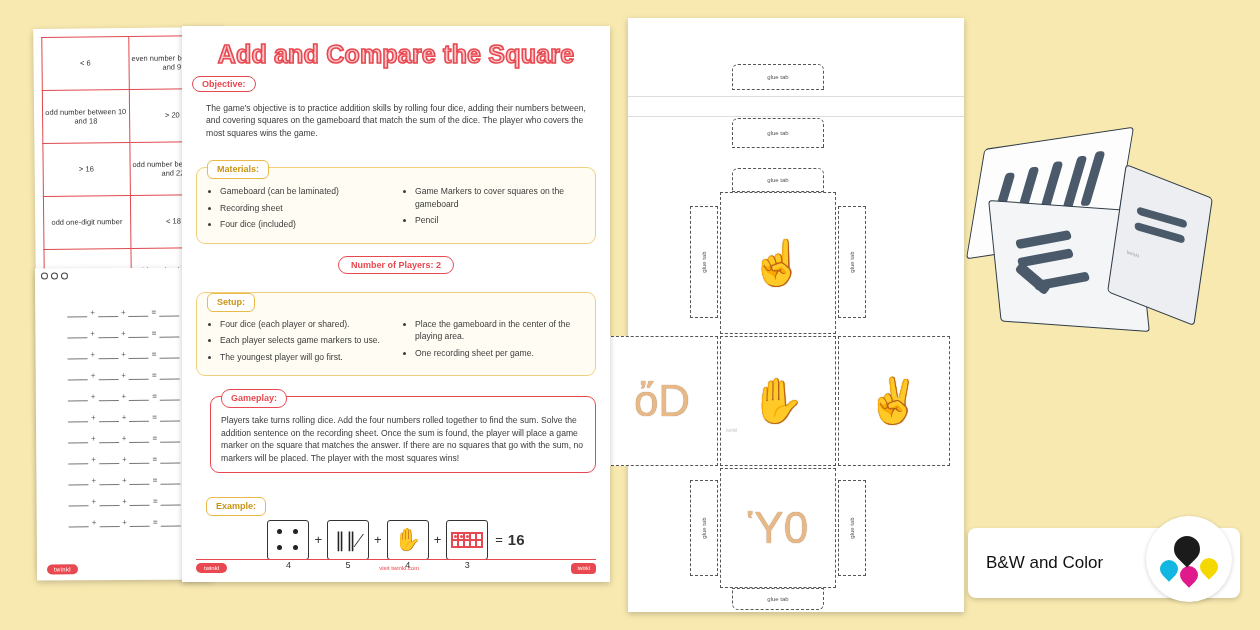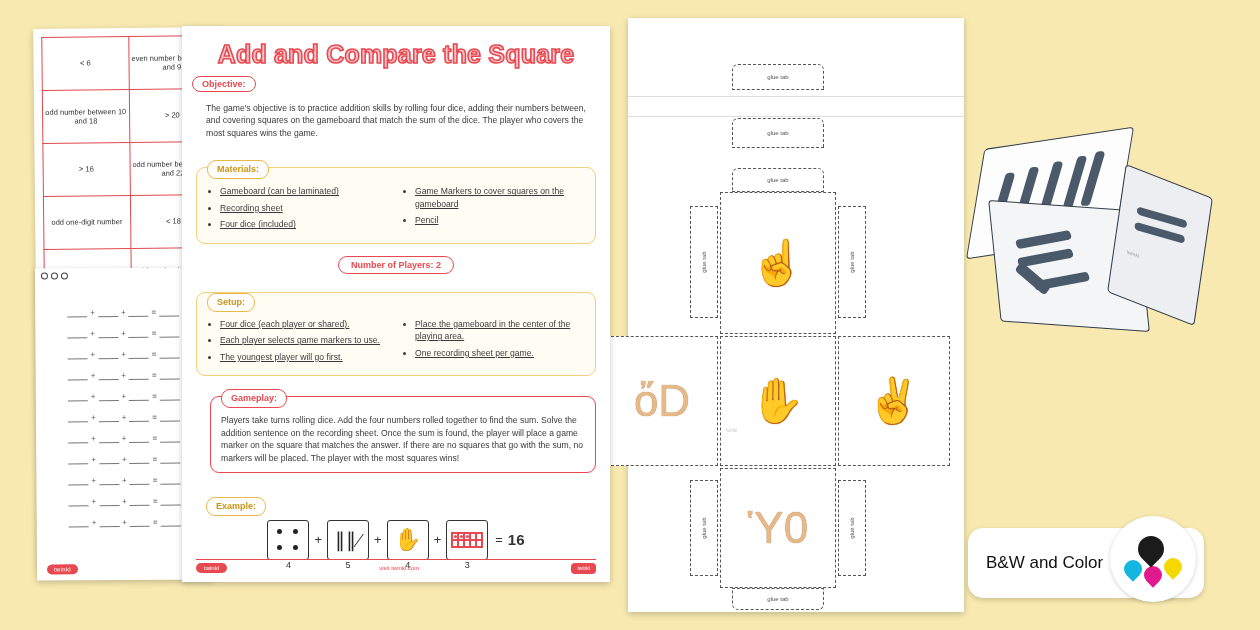--- a/index.html
+++ b/index.html
@@ -191,39 +191,40 @@
     font-weight: bold;
     border-radius: 9px;
     padding: 2px 9px;
     position: relative;
     top: -8px;
     left: 10px;
   }
   .pill-yellow {
     border-color: #e9b949;
     color: #c99516;
+    border-radius: 6px;
   }
   .pill-pink { border-color:#e8484f; color:#e8484f; }
   .box {
     margin: 10px 14px 0;
     border-radius: 9px;
     padding: 0 10px 8px;
     font-size: 8.6px;
     color: #3a3a3a;
     line-height: 1.45;
   }
   .box.red { border: 1.3px solid #e8484f; margin-left: 28px; }
   .box.yellow { border: 1.3px solid #f0cf7d; background: #fffdf3; }
   .box.plain { border: none; padding-top: 4px; }
   .box p { margin: 0; }
   .two-col {
     display: flex;
     gap: 12px;
   }
-  .two-col > div { flex: 1; text-decoration: underline; }
+  .two-col > div { flex: 1; }
   ul.bullets {
     margin: 0;
     padding-left: 13px;
   }
   ul.bullets li { margin-bottom: 4px; }
   .players-pill {
     display: block;
     width: fit-content;
     margin: 12px auto 0;
     background: #fff;
@@ -365,24 +366,24 @@
     position: absolute;
     background: #4a5a6a;
     border-radius: 4px;
   }
 
   
   #bw-color-badge {
     position: absolute;
     left: 968px;
     top: 528px;
-    width: 236px;
+    width: 272px;
     height: 70px;
     background: #fff;
-    border-radius: 15px;
+    border-radius: 8px;
     box-shadow: 0 2px 5px rgba(0,0,0,.18);
     display: flex;
     align-items: center;
     padding-left: 18px;
     box-sizing: border-box;
   }
   #bw-color-badge .label {
     font-size: 17px;
     color: #111;
   }

